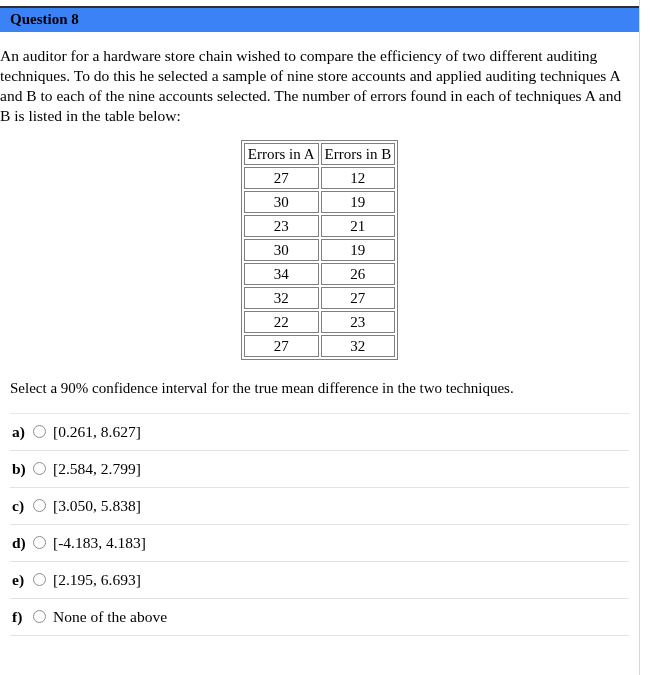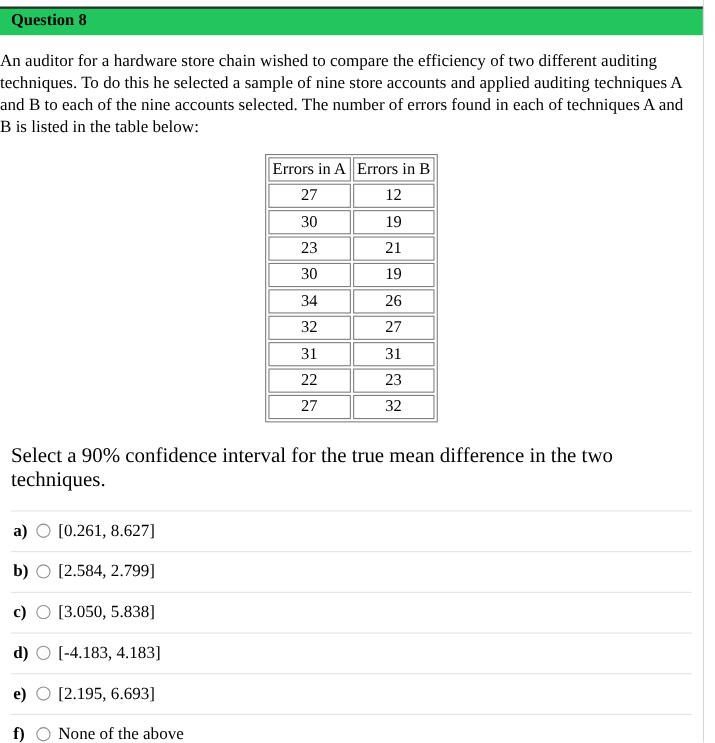--- a/index.html
+++ b/index.html
@@ -12,21 +12,21 @@
     overflow: hidden;
   }
   .right-edge {
     position: absolute; top: 0; right: 10px;
     width: 1px; height: 675px;
     background: #d8d8d8;
   }
   .page { width: 639px; }
   .qheader {
     margin-top: 6px;
-    background: #22c55e;
+    background: #3b82f6;
     border-top: 2px solid #2e2e2e;
     padding: 3px 10px 4px 10px;
     font-weight: bold;
     font-size: 15px;
   }
   .prompt {
     margin: 14px 10px 0 0;
     font-size: 15.5px;
     line-height: 1.29;
   }
@@ -47,21 +47,21 @@
     text-align: center;
     font-size: 15px;
     line-height: 18px;
     padding: 1px 3px;
     width: 74px;
     height: 20px;
     white-space: nowrap;
   }
   .instruction {
     margin: 20px 10px 0 10px;
-    font-size: 19px;
+    font-size: 15px;
   }
   .options {
     margin: 16px 10px 0 10px;
     border-top: 1px solid #e6e6e6;
   }
   .opt-row {
     display: flex;
     align-items: center;
     padding: 9px 0 9px 2px;
     border-bottom: 1px solid #e3e3e3;
@@ -121,24 +121,20 @@
           </tr>
           <tr>
             <td>34</td>
             <td>26</td>
           </tr>
           <tr>
             <td>32</td>
             <td>27</td>
           </tr>
           <tr>
-            <td>31</td>
-            <td>31</td>
-          </tr>
-          <tr>
             <td>22</td>
             <td>23</td>
           </tr>
           <tr>
             <td>27</td>
             <td>32</td>
           </tr>
         </tbody>
     </table>
   </div>

